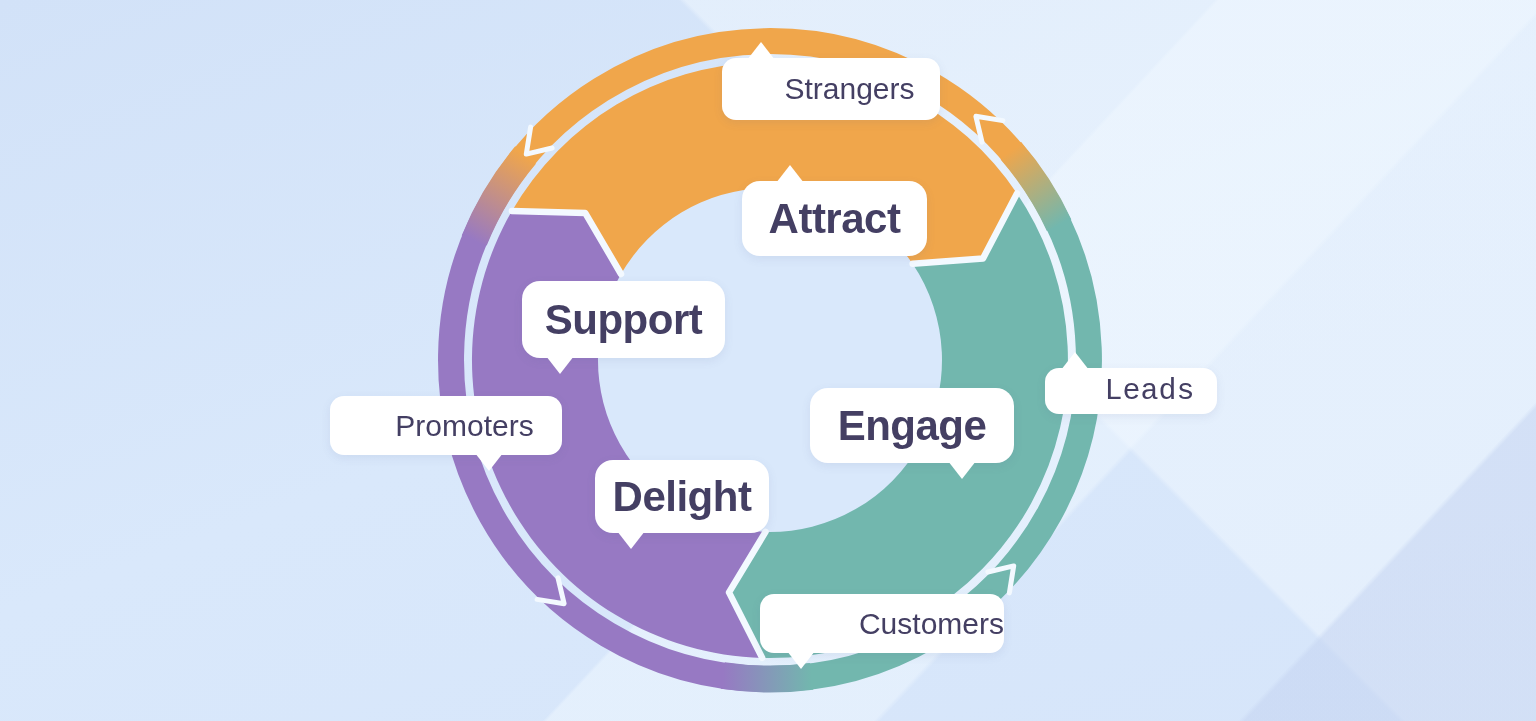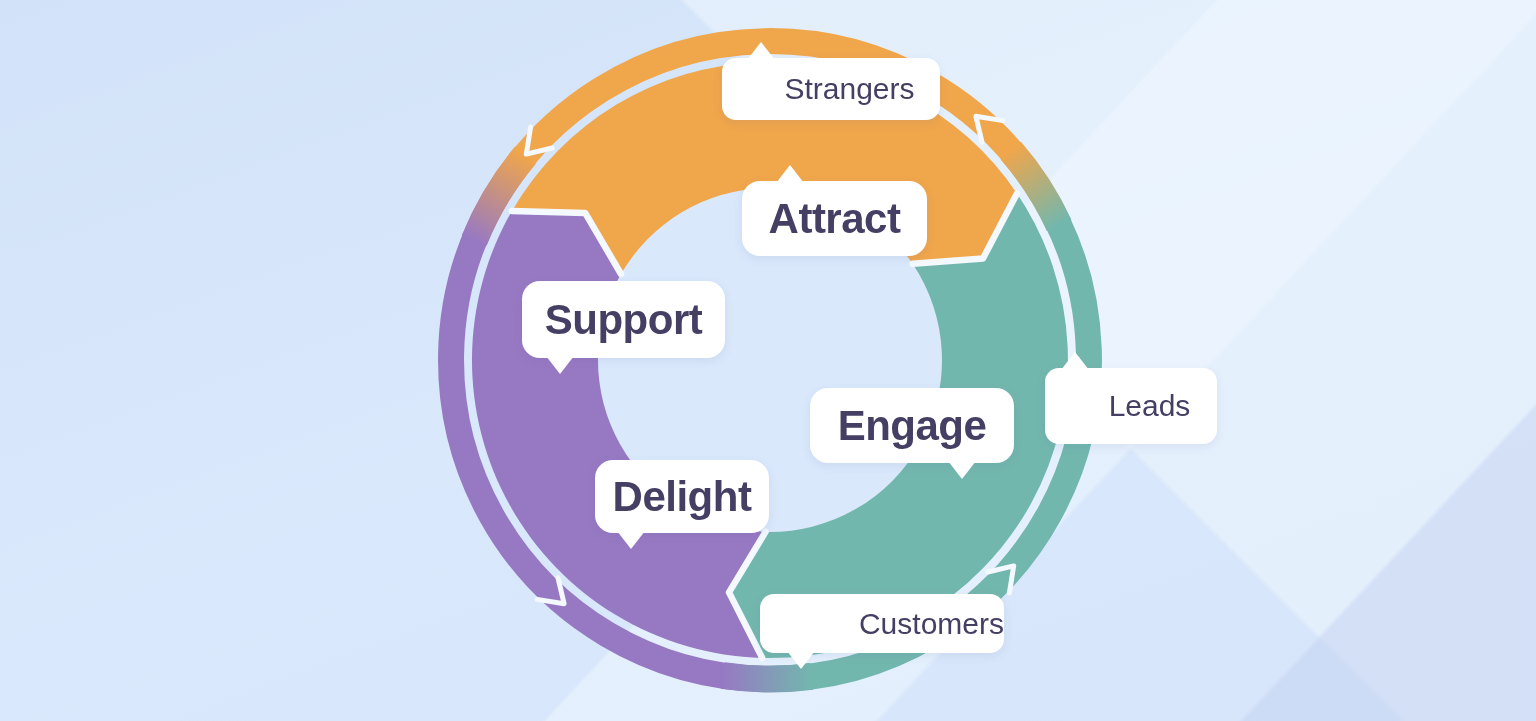--- a/index.html
+++ b/index.html
@@ -41,21 +41,21 @@
   #pill-attract{left:742px;top:181px;width:185px;height:75px;}
   #pill-attract .ptr{left:34px;}
   #pill-support{left:522px;top:281px;width:203px;height:77px;}
   #pill-support .ptr{left:24px;}
   #pill-promoters{left:330px;top:396px;width:195px;height:59px;}
   #pill-promoters .ptr{left:145px;}
   #pill-delight{left:595px;top:460px;width:174px;height:73px;}
   #pill-delight .ptr{left:22px;}
   #pill-engage{left:810px;top:388px;width:204px;height:75px;}
   #pill-engage .ptr{left:138px;}
-  #pill-leads{left:1045px;top:368px;width:135px;height:76px;}
+  #pill-leads{left:1045px;top:368px;width:135px;height:46px;font-family:Liberation Mono, monospace;}
   #pill-leads .ptr{left:16px;}
   #pill-customers{left:760px;top:594px;width:207px;height:59px;justify-content:flex-end;}
   #pill-customers .ptr{left:27px;}
 </style>
 </head>
 <body>
 
 <div class="scene">
 
   <svg class="wheel-svg" width="1536" height="721" viewBox="0 0 1536 721">
@@ -112,20 +112,24 @@
   <div class="pill action" id="pill-attract">
     <span class="ptr ptr-top"></span>
     <span class="txt">Attract</span>
   </div>
 
   <div class="pill action" id="pill-support">
     <span class="ptr ptr-bottom"></span>
     <span class="txt">Support</span>
   </div>
 
+  <div class="pill audience" id="pill-promoters">
+    <span class="ptr ptr-bottom"></span>
+    <span class="txt">Promoters</span>
+  </div>
 
   <div class="pill action" id="pill-delight">
     <span class="ptr ptr-bottom"></span>
     <span class="txt">Delight</span>
   </div>
 
   <div class="pill action" id="pill-engage">
     <span class="ptr ptr-bottom"></span>
     <span class="txt">Engage</span>
   </div>

